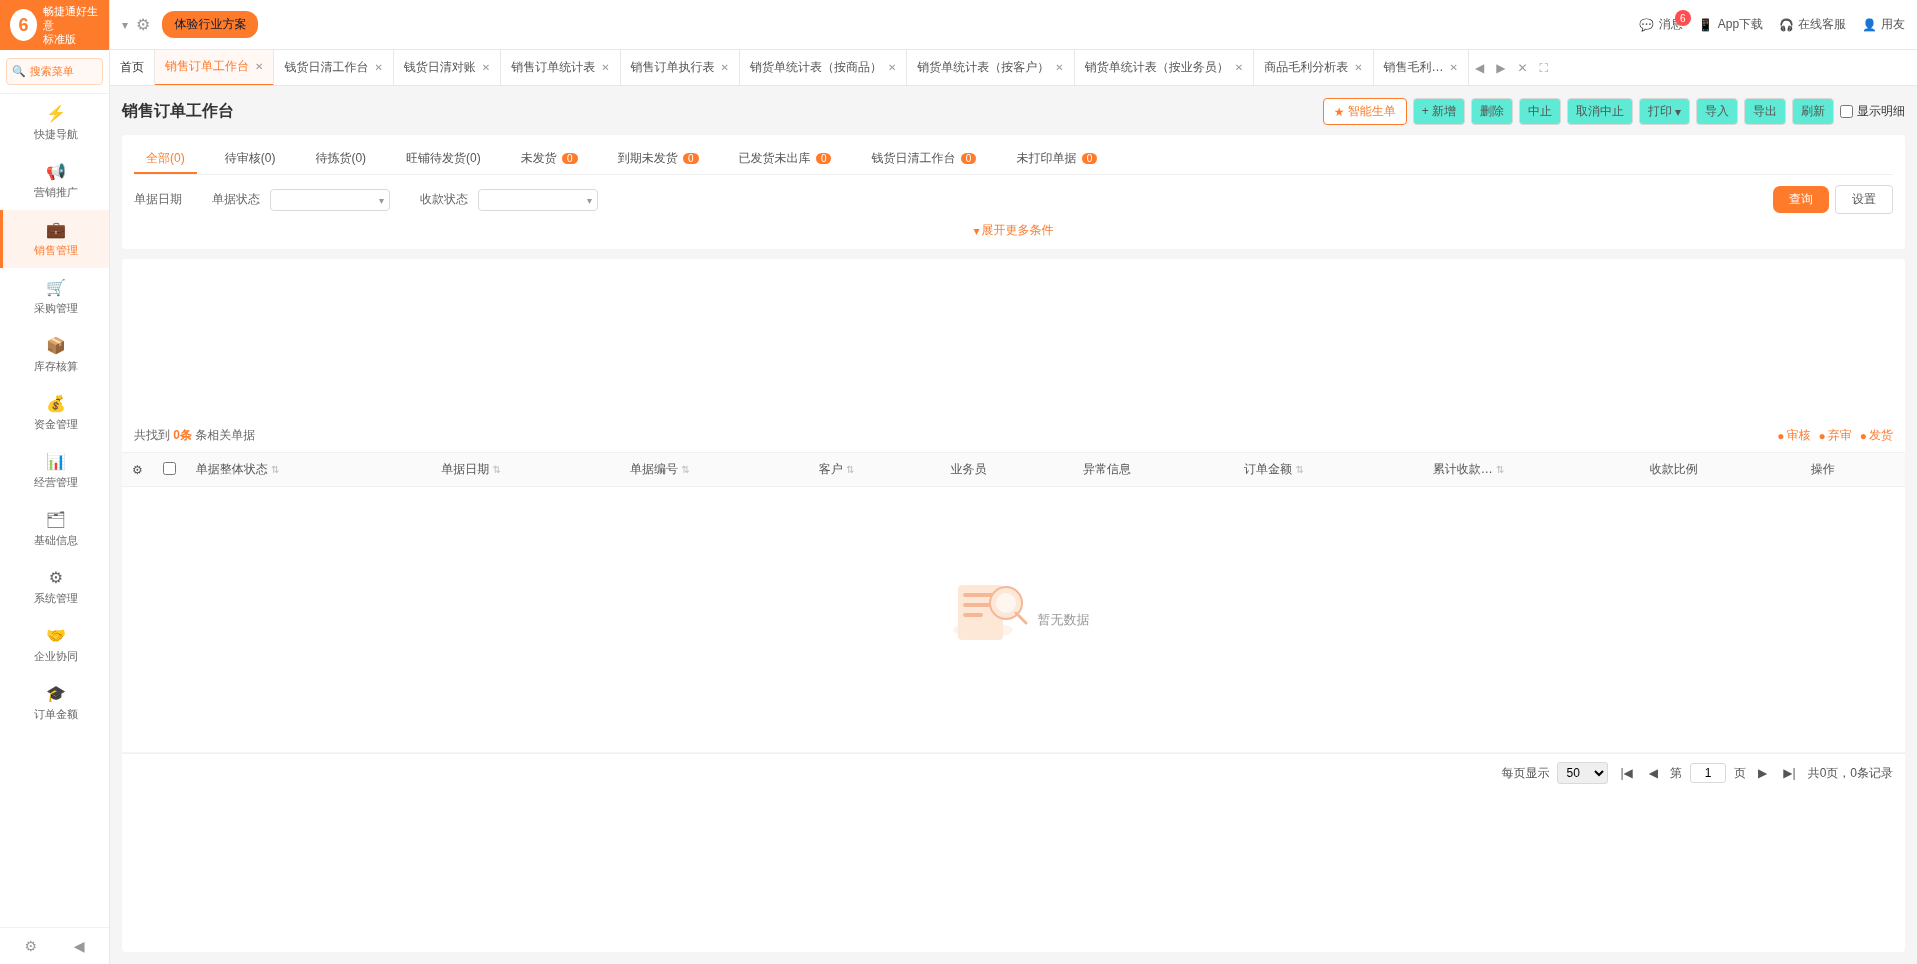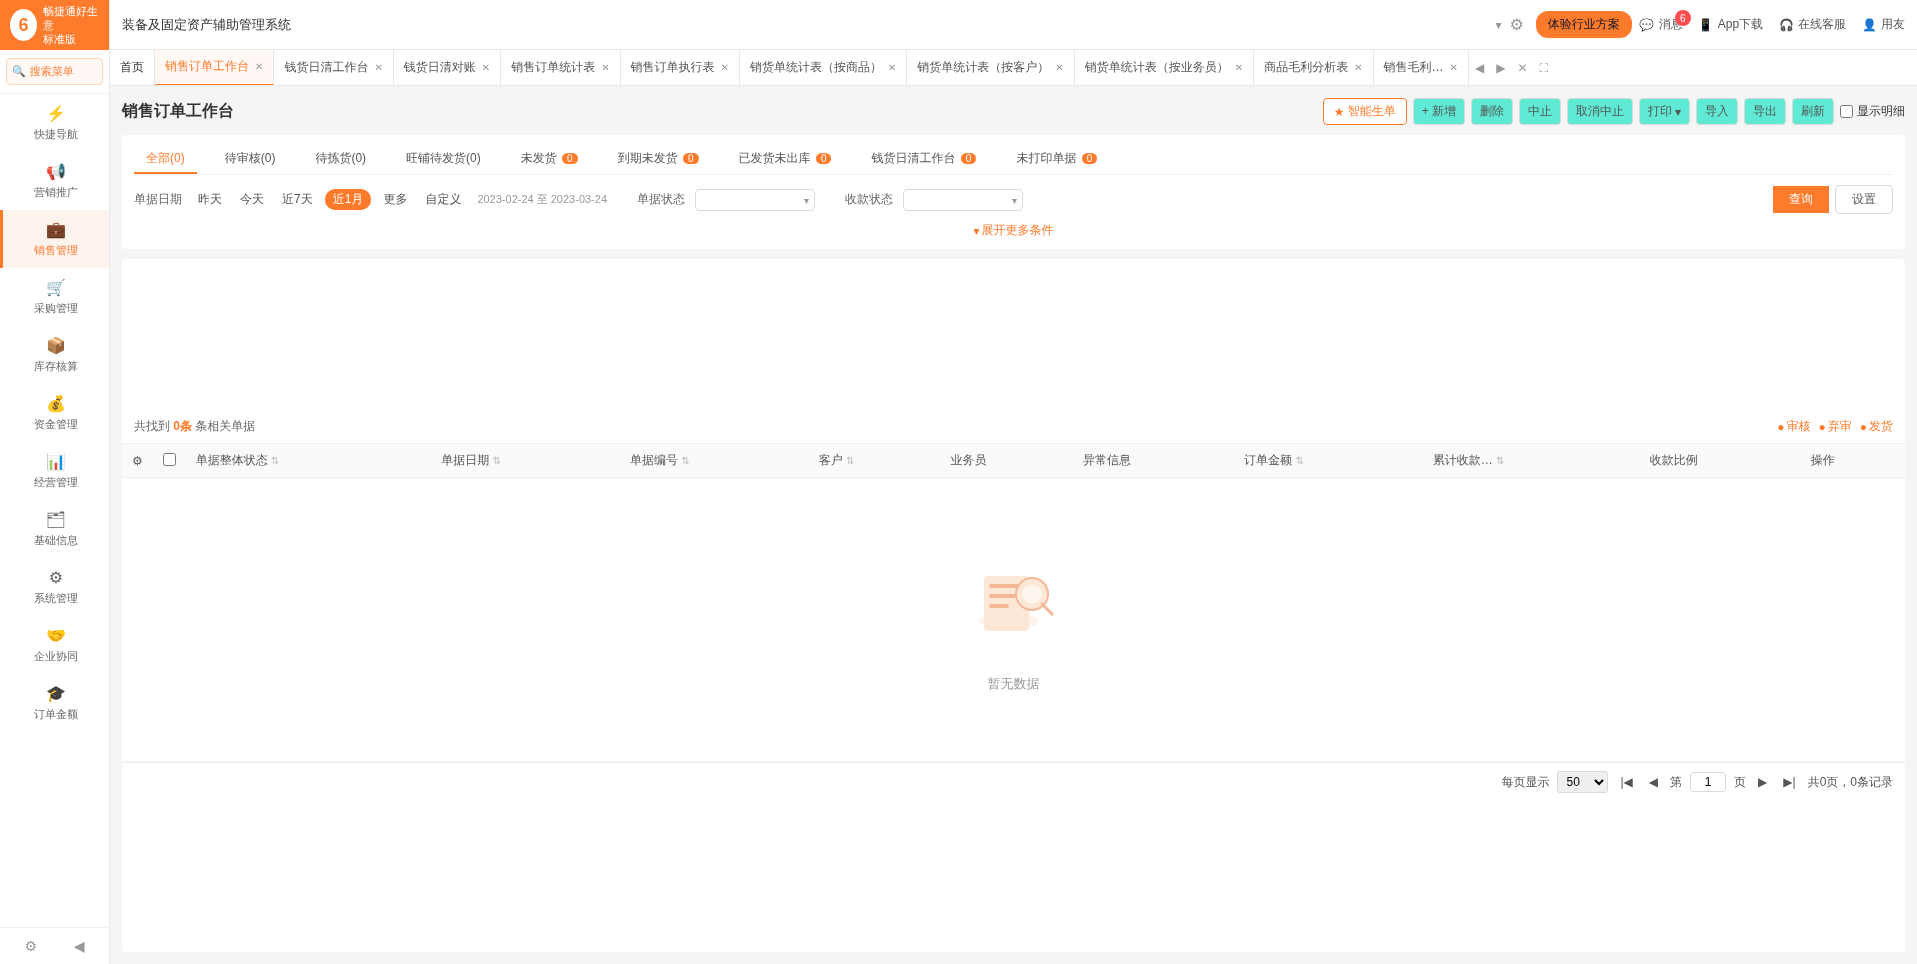--- a/index.html
+++ b/index.html
@@ -74,37 +74,37 @@
     .table-actions { display: flex; gap: 8px; }
     .table-action-btn { font-size: 12px; color: #ff7b2c; cursor: pointer; display: flex; align-items: center; gap: 2px; }
     .data-table { width: 100%; border-collapse: collapse; }
     .data-table th { background: #fafafa; border-bottom: 1px solid #f0f0f0; padding: 8px 10px; font-size: 12px; font-weight: 500; color: #555; text-align: left; white-space: nowrap; }
     .data-table td { border-bottom: 1px solid #f5f5f5; padding: 8px 10px; font-size: 12px; color: #333; }
     .data-table th .sort-icon { color: #bbb; font-size: 10px; }
     .col-check { width: 30px; }
     .col-settings { width: 30px; }
 
     
-    .empty-state { display: flex; flex-direction: column; align-items: center; justify-content: center; padding: 60px 0; color: #ccc; }
+    .empty-state { display: flex; flex-direction: row; align-items: center; justify-content: center; padding: 60px 0; color: #ccc; }
     .empty-icon { font-size: 80px; margin-bottom: 10px; color: #f5c5a3; }
     .empty-text { font-size: 13px; color: #999; }
 
     
     .pagination { display: flex; align-items: center; justify-content: flex-end; padding: 8px 12px; border-top: 1px solid #f0f0f0; gap: 8px; font-size: 12px; color: #555; }
     .page-size-select { border: 1px solid #d9d9d9; border-radius: 3px; padding: 2px 4px; font-size: 12px; }
     .page-btn { cursor: pointer; color: #555; padding: 2px 4px; }
     .page-input { border: 1px solid #d9d9d9; border-radius: 3px; width: 36px; text-align: center; padding: 2px; font-size: 12px; }
 
     
     .table-scroll { overflow-x: auto; }
     .table-scroll::-webkit-scrollbar { height: 6px; }
     .table-scroll::-webkit-scrollbar-thumb { background: #ccc; border-radius: 3px; }
 
     
-    .btn-query { background: #ff7b2c; color: #fff; border: none; border-radius: 0; padding: 5px 16px; font-size: 12px; cursor: pointer; }
+    .btn-query { background: #ff7b2c; color: #fff; border: none; border-radius: 7px; padding: 5px 16px; font-size: 12px; cursor: pointer; }
     .btn-set { background: #fff; border: 1px solid #d9d9d9; color: #555; border-radius: 4px; padding: 5px 16px; font-size: 12px; cursor: pointer; }
   </style>
 </head>
 <body>
 
 <div class="sidebar">
   <div class="sidebar-logo">
     <div class="sidebar-logo-icon">
       <span>6</span>
     </div>
@@ -170,21 +170,20 @@
 
   <div class="sidebar-bottom">
     <span class="sidebar-bottom-btn">⚙</span>
     <span class="sidebar-bottom-btn">◀</span>
   </div>
 </div>
 
 <div class="main">
 
   <div class="top-header">
-    <span class="header-title">装备及固定资产辅助管理系统</span>
     <span style="color:#999;cursor:pointer;">▾</span>
     <span class="header-settings">⚙</span>
     <button class="header-industry-btn">体验行业方案</button>
     <div class="header-right">
       <div class="header-right-item">
         <span>💬</span>
         <span>消息</span>
         <span class="badge">6</span>
       </div>
       <div class="header-right-item">
@@ -311,29 +310,20 @@
           <span class="count-badge">0</span>
         </div>
         <div class="filter-tab">
           <span>未打印单据</span>
           <span class="count-badge">0</span>
         </div>
       </div>
 
       <div class="filter-row">
         <span class="filter-label">单据日期</span>
-        <div class="filter-date-options">
-          <span class="filter-date-btn">昨天</span>
-          <span class="filter-date-btn">今天</span>
-          <span class="filter-date-btn">近7天</span>
-          <span class="filter-date-btn active">近1月</span>
-          <span class="filter-date-btn">更多</span>
-          <span class="filter-date-btn">自定义</span>
-          <span class="filter-date-range">2023-02-24 至 2023-03-24</span>
-        </div>
 
         <span class="filter-label" style="margin-left:20px;">单据状态</span>
         <div class="filter-select-wrap">
           <select class="filter-select">
             <option value=""></option>
           </select>
         </div>
 
         <span class="filter-label" style="margin-left:20px;">收款状态</span>
         <div class="filter-select-wrap">

